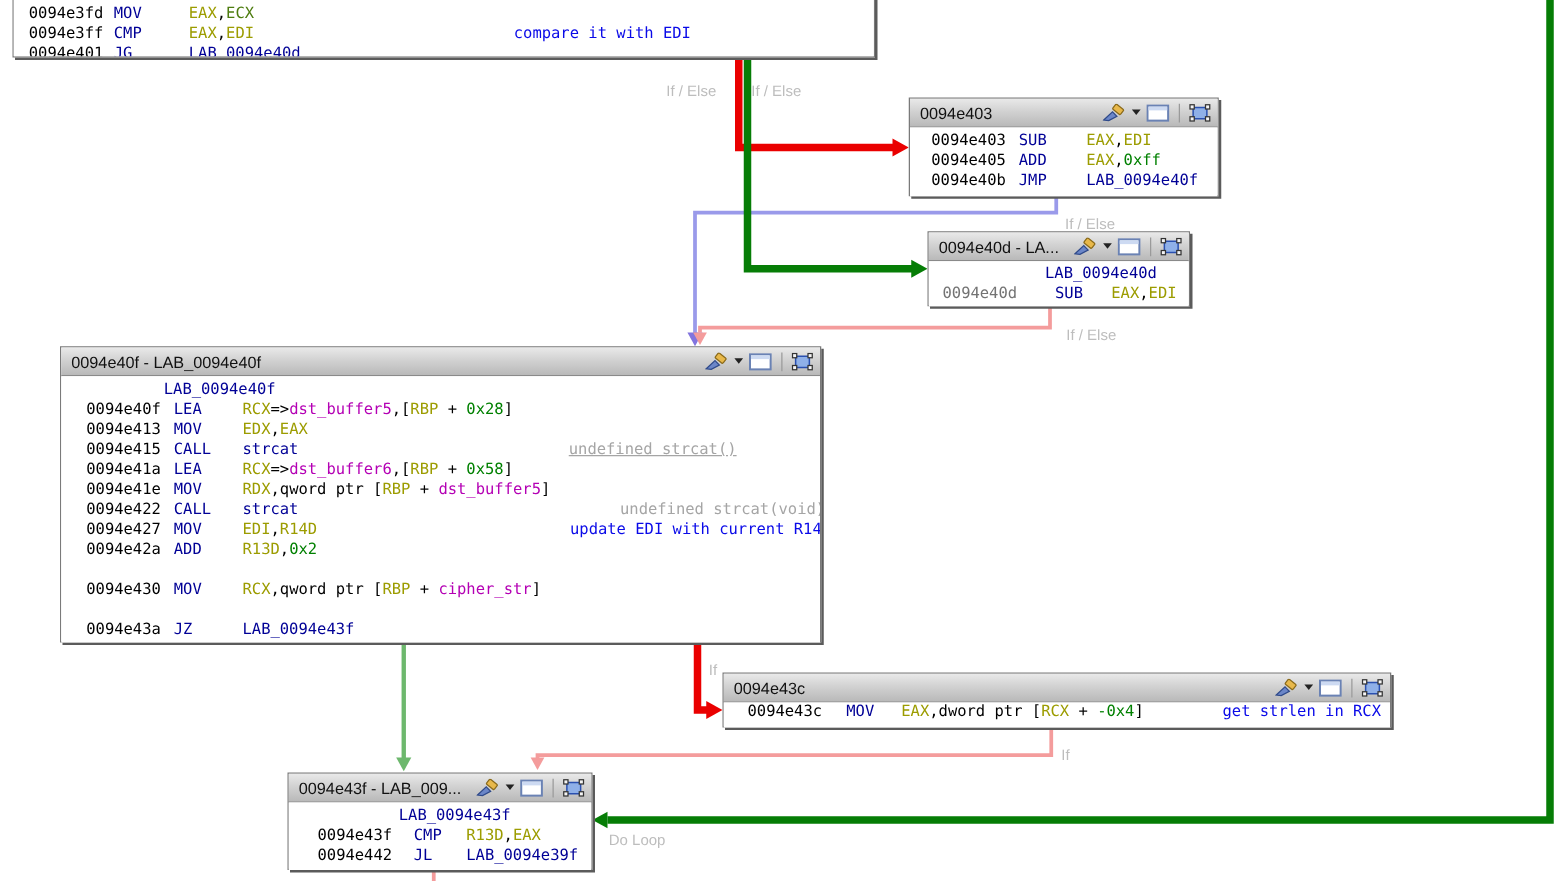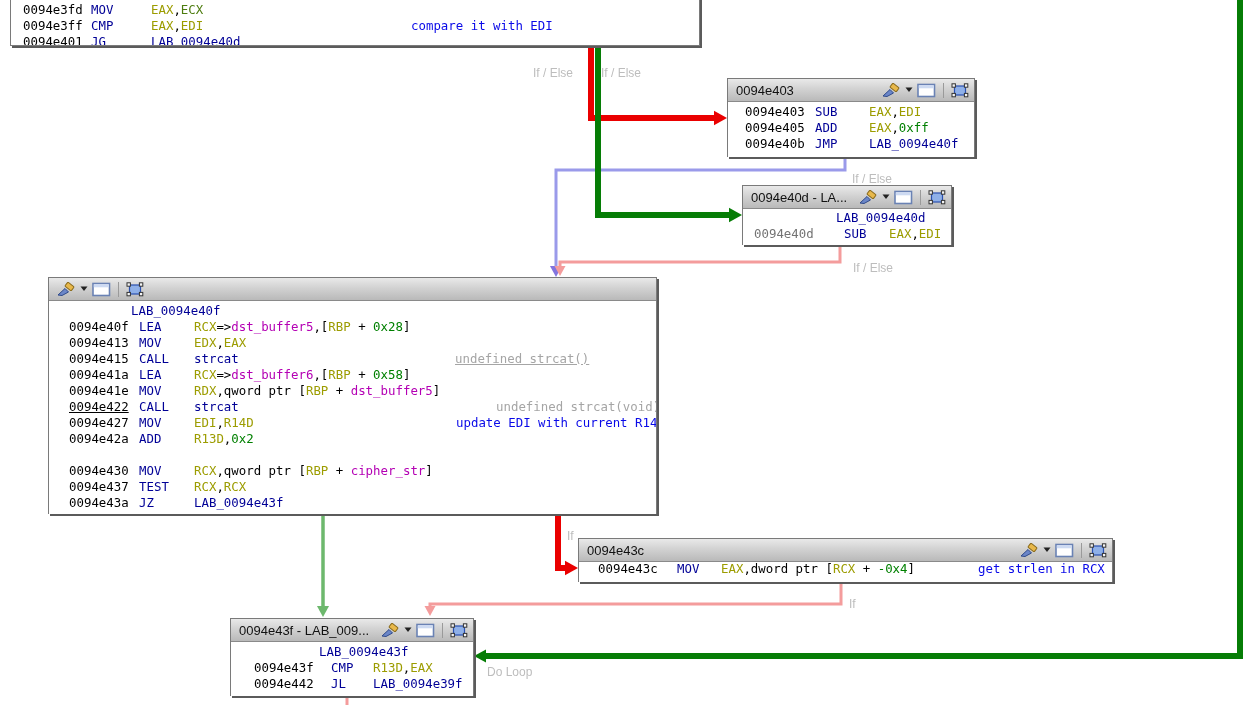--- a/index.html
+++ b/index.html
@@ -143,20 +143,21 @@
             </span>
           </span>
         </div>
         <div class="block-body" style="height: 36px;">
           <div class="code-row" style="top: 1px;"><span style="left: 93px; color: rgb(0, 0, 150);">LAB_0094e40d</span></div>
           <div class="code-row" style="top: 17px;"><span style="left: 11px; color: #737373;">0094e40d</span><span style="left: 101px; color: rgb(0, 0, 150);">SUB</span><span style="left: 146px;"><span class="tok" style="color: rgb(156, 156, 0);">EAX</span><span class="tok" style="color: rgb(0, 0, 0);">,</span><span class="tok" style="color: rgb(156, 156, 0);">EDI</span></span></div>
         </div>
       </div>
       <div class="block" style="left: 48px; top: 277px; width: 609px; height: 237px;">
         <div class="block-header">
+          <span class="block-title">0094e40f - LAB_0094e40f</span>
           <span class="hdr-icons">
             <span class="hdr-btn">
               <svg width="19" height="15" viewBox="0 0 19 15">
                 <polygon points="1,13 8,6.5 11.5,10 5,13.5" fill="#6b86c8" stroke="#2f4a8a" stroke-width="1"></polygon>
                 <g transform="rotate(38 12.5 4.5)">
                   <rect x="8.5" y="2" width="8" height="5" rx="1" fill="#e8b84a" stroke="#8a6a1a" stroke-width="1"></rect>
                 </g>
               </svg>
             </span>
             <span class="hdr-btn">
@@ -184,25 +185,24 @@
             </span>
           </span>
         </div>
         <div class="block-body" style="height: 213px;">
           <div class="code-row" style="top: 2px;"><span style="left: 82px; color: rgb(0, 0, 150);">LAB_0094e40f</span></div>
           <div class="code-row" style="top: 18px;"><span style="left: 20px; color: rgb(0, 0, 0);">0094e40f</span><span style="left: 90px; color: rgb(0, 0, 150);">LEA</span><span style="left: 145px;"><span class="tok" style="color: rgb(156, 156, 0);">RCX</span><span class="tok" style="color: rgb(0, 0, 0);">=&gt;</span><span class="tok" style="color: rgb(180, 0, 180);">dst_buffer5</span><span class="tok" style="color: rgb(0, 0, 0);">,[</span><span class="tok" style="color: rgb(156, 156, 0);">RBP</span><span class="tok" style="color: rgb(0, 0, 0);"> + </span><span class="tok" style="color: rgb(0, 128, 0);">0x28</span><span class="tok" style="color: rgb(0, 0, 0);">]</span></span></div>
           <div class="code-row" style="top: 34px;"><span style="left: 20px; color: rgb(0, 0, 0);">0094e413</span><span style="left: 90px; color: rgb(0, 0, 150);">MOV</span><span style="left: 145px;"><span class="tok" style="color: rgb(156, 156, 0);">EDX</span><span class="tok" style="color: rgb(0, 0, 0);">,</span><span class="tok" style="color: rgb(156, 156, 0);">EAX</span></span></div>
           <div class="code-row" style="top: 50px;"><span style="left: 20px; color: rgb(0, 0, 0);">0094e415</span><span style="left: 90px; color: rgb(0, 0, 150);">CALL</span><span style="left: 145px;"><span class="tok" style="color: rgb(0, 0, 150);">strcat</span></span><span style="left: 406px; color: rgb(165, 165, 165); text-decoration: underline;">undefined strcat()</span></div>
           <div class="code-row" style="top: 66px;"><span style="left: 20px; color: rgb(0, 0, 0);">0094e41a</span><span style="left: 90px; color: rgb(0, 0, 150);">LEA</span><span style="left: 145px;"><span class="tok" style="color: rgb(156, 156, 0);">RCX</span><span class="tok" style="color: rgb(0, 0, 0);">=&gt;</span><span class="tok" style="color: rgb(180, 0, 180);">dst_buffer6</span><span class="tok" style="color: rgb(0, 0, 0);">,[</span><span class="tok" style="color: rgb(156, 156, 0);">RBP</span><span class="tok" style="color: rgb(0, 0, 0);"> + </span><span class="tok" style="color: rgb(0, 128, 0);">0x58</span><span class="tok" style="color: rgb(0, 0, 0);">]</span></span></div>
           <div class="code-row" style="top: 82px;"><span style="left: 20px; color: rgb(0, 0, 0);">0094e41e</span><span style="left: 90px; color: rgb(0, 0, 150);">MOV</span><span style="left: 145px;"><span class="tok" style="color: rgb(156, 156, 0);">RDX</span><span class="tok" style="color: rgb(0, 0, 0);">,</span><span class="tok" style="color: rgb(0, 0, 0);">qword ptr [</span><span class="tok" style="color: rgb(156, 156, 0);">RBP</span><span class="tok" style="color: rgb(0, 0, 0);"> + </span><span class="tok" style="color: rgb(180, 0, 180);">dst_buffer5</span><span class="tok" style="color: rgb(0, 0, 0);">]</span></span></div>
-          <div class="code-row" style="top: 98px;"><span style="left: 20px; color: rgb(0, 0, 0); text-decoration: underline;">0094e422</span><span style="left: 90px; color: rgb(0, 0, 150);">CALL</span><span style="left: 145px;"><span class="tok" style="color: rgb(0, 0, 150);">strcat</span></span><span style="left: 407px; color: rgb(165, 165, 165); margin-left: 40px;">undefined strcat(void)</span></div>
+          <div class="code-row" style="top: 98px;"><span style="left: 20px; color: rgb(0, 0, 0);">0094e422</span><span style="left: 90px; color: rgb(0, 0, 150);">CALL</span><span style="left: 145px;"><span class="tok" style="color: rgb(0, 0, 150);">strcat</span></span><span style="left: 407px; color: rgb(165, 165, 165); margin-left: 40px;">undefined strcat(void)</span></div>
           <div class="code-row" style="top: 114px;"><span style="left: 20px; color: rgb(0, 0, 0);">0094e427</span><span style="left: 90px; color: rgb(0, 0, 150);">MOV</span><span style="left: 145px;"><span class="tok" style="color: rgb(156, 156, 0);">EDI</span><span class="tok" style="color: rgb(0, 0, 0);">,</span><span class="tok" style="color: rgb(156, 156, 0);">R14D</span></span><span style="left: 407px; color: rgb(10, 10, 232);">update EDI with current R14</span></div>
           <div class="code-row" style="top: 130px;"><span style="left: 20px; color: rgb(0, 0, 0);">0094e42a</span><span style="left: 90px; color: rgb(0, 0, 150);">ADD</span><span style="left: 145px;"><span class="tok" style="color: rgb(156, 156, 0);">R13D</span><span class="tok" style="color: rgb(0, 0, 0);">,</span><span class="tok" style="color: rgb(0, 128, 0);">0x2</span></span></div>
           <div class="code-row" style="top: 162px;"><span style="left: 20px; color: rgb(0, 0, 0);">0094e430</span><span style="left: 90px; color: rgb(0, 0, 150);">MOV</span><span style="left: 145px;"><span class="tok" style="color: rgb(156, 156, 0);">RCX</span><span class="tok" style="color: rgb(0, 0, 0);">,</span><span class="tok" style="color: rgb(0, 0, 0);">qword ptr [</span><span class="tok" style="color: rgb(156, 156, 0);">RBP</span><span class="tok" style="color: rgb(0, 0, 0);"> + </span><span class="tok" style="color: rgb(180, 0, 180);">cipher_str</span><span class="tok" style="color: rgb(0, 0, 0);">]</span></span></div>
-          <div class="code-row" style="top: 178px;"><span style="left: 20px; color: rgb(0, 0, 0);">0094e437</span><span style="left: 90px; color: rgb(0, 0, 150);">TEST</span><span style="left: 145px;"><span class="tok" style="color: rgb(156, 156, 0);">RCX</span><span class="tok" style="color: rgb(0, 0, 0);">,</span><span class="tok" style="color: rgb(156, 156, 0);">RCX</span></span></div>
           <div class="code-row" style="top: 194px;"><span style="left: 20px; color: rgb(0, 0, 0);">0094e43a</span><span style="left: 90px; color: rgb(0, 0, 150);">JZ</span><span style="left: 145px;"><span class="tok" style="color: rgb(0, 0, 150);">LAB_0094e43f</span></span></div>
         </div>
       </div>
       <div class="block" style="left: 578px; top: 538px; width: 535px; height: 44px;">
         <div class="block-header">
           <span class="block-title">0094e43c</span>
           <span class="hdr-icons">
             <span class="hdr-btn">
               <svg width="19" height="15" viewBox="0 0 19 15">
                 <polygon points="1,13 8,6.5 11.5,10 5,13.5" fill="#6b86c8" stroke="#2f4a8a" stroke-width="1"></polygon>

